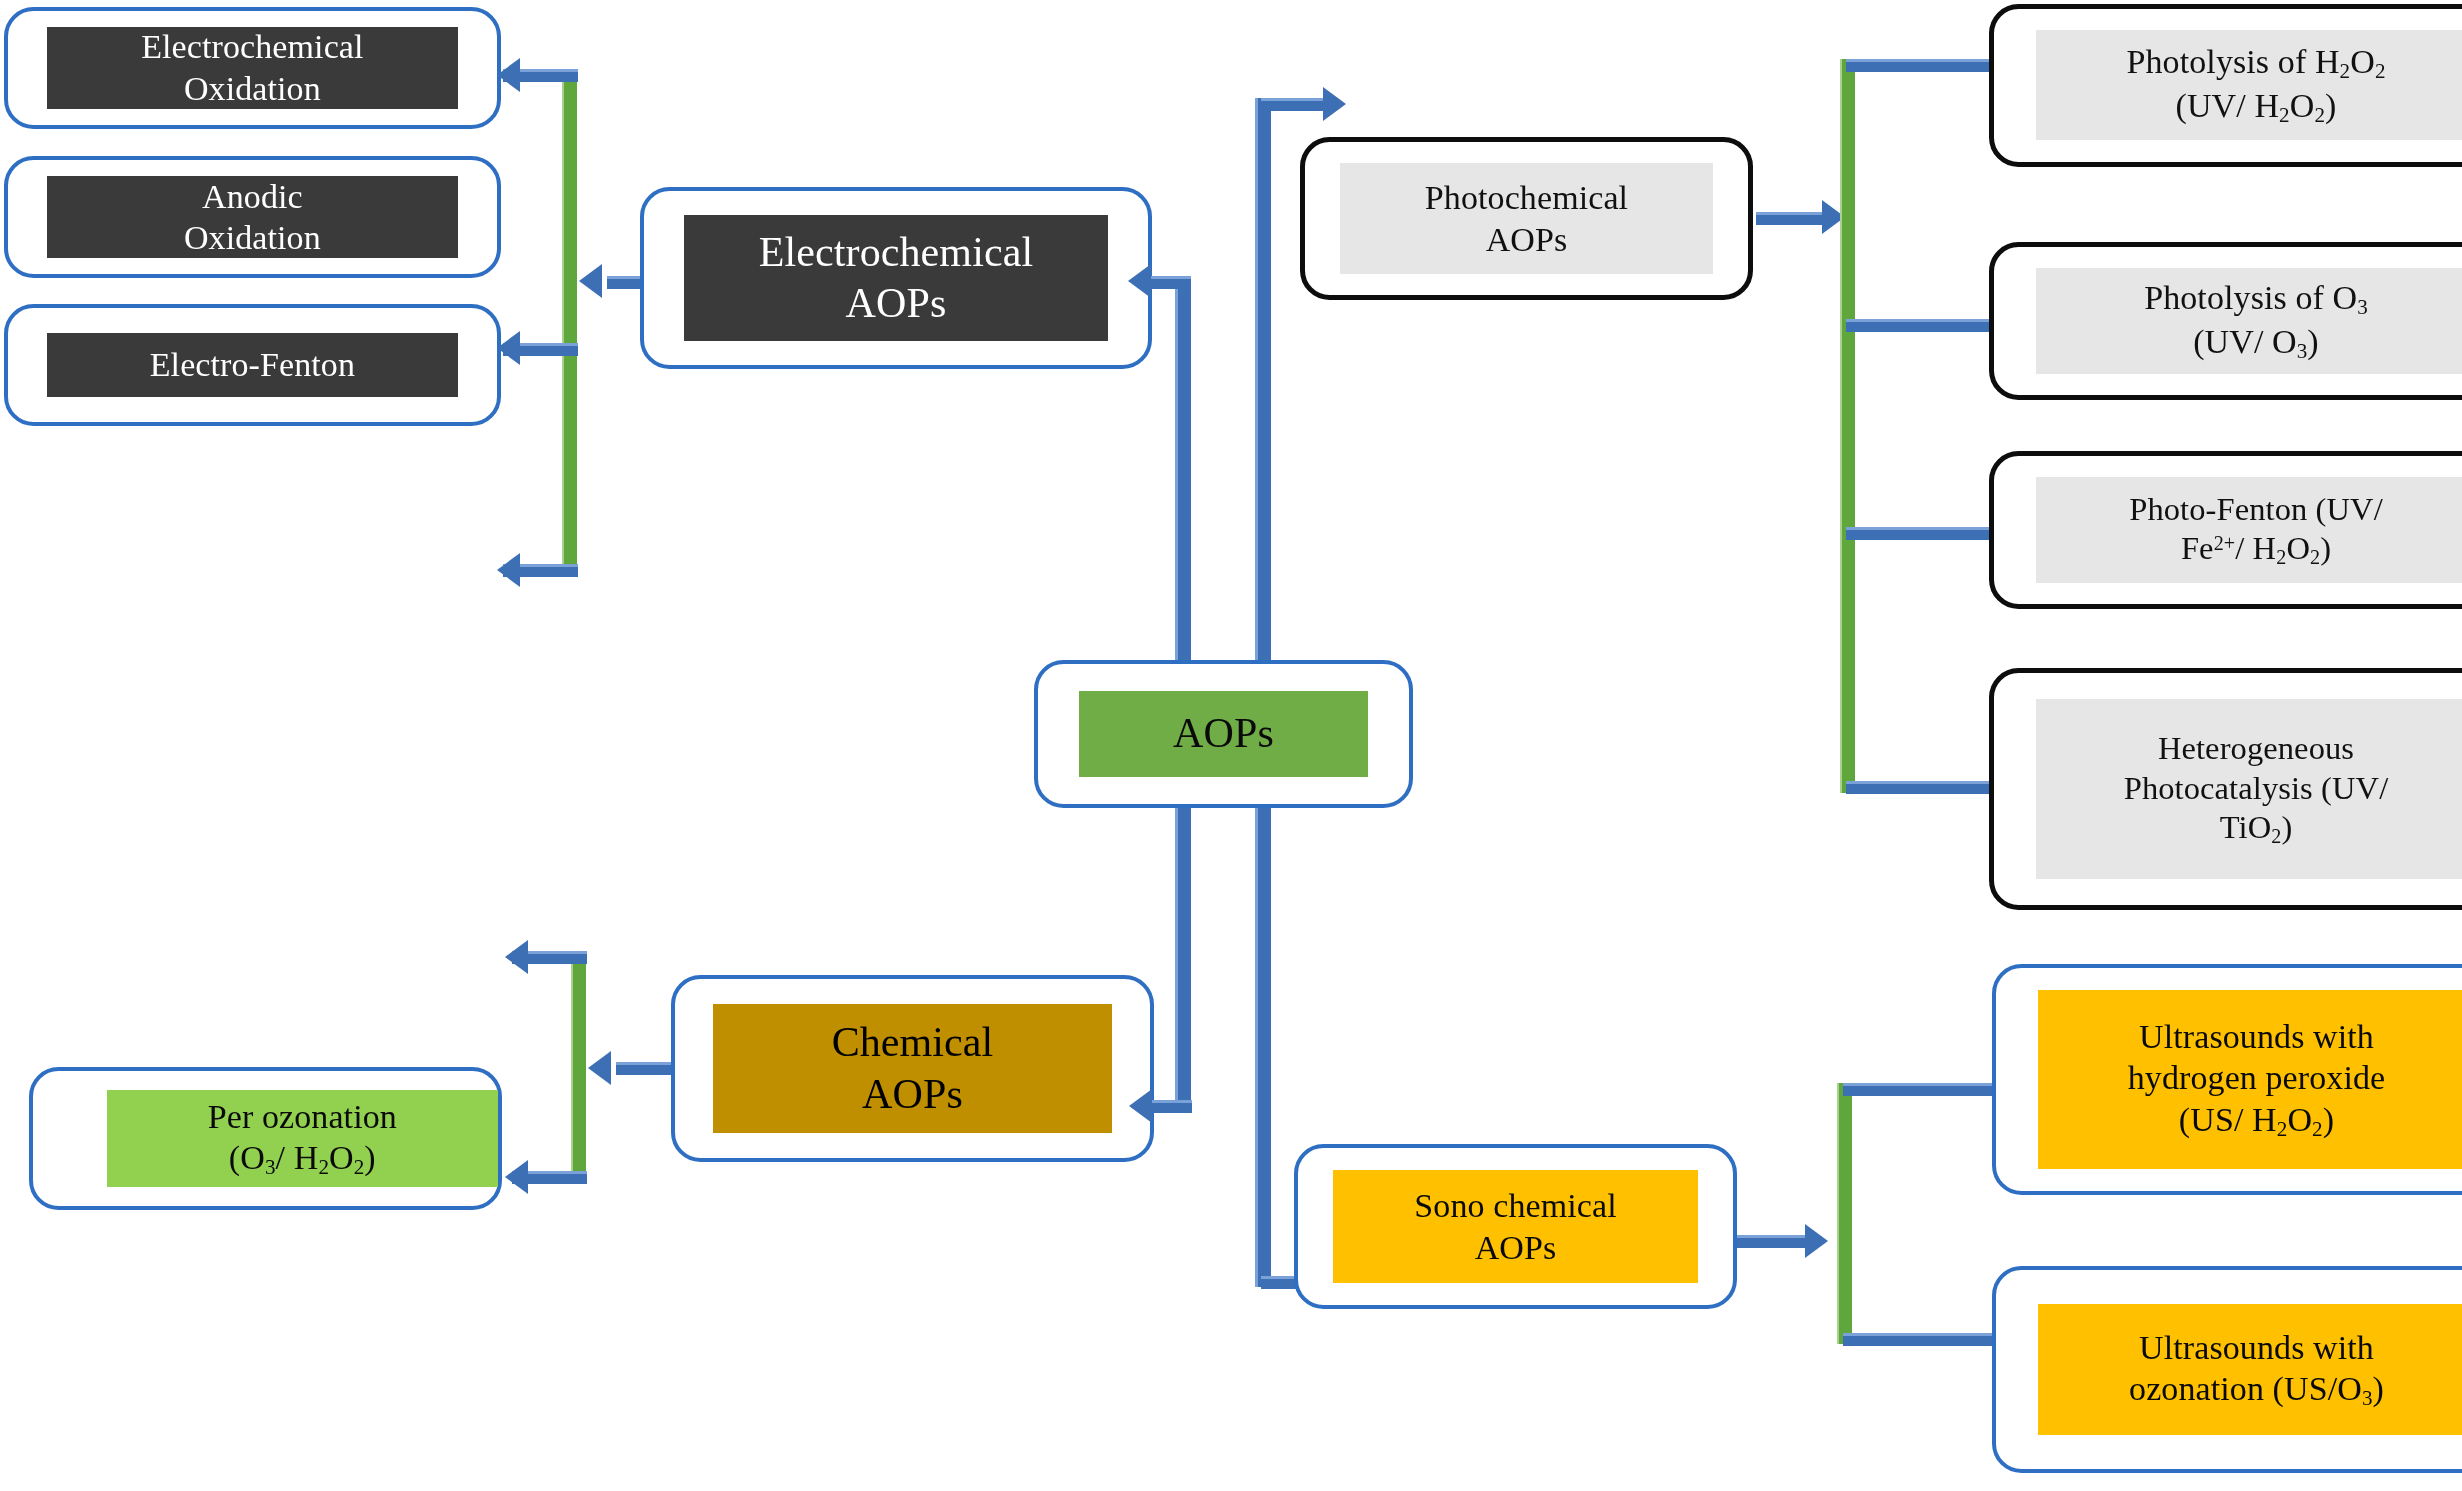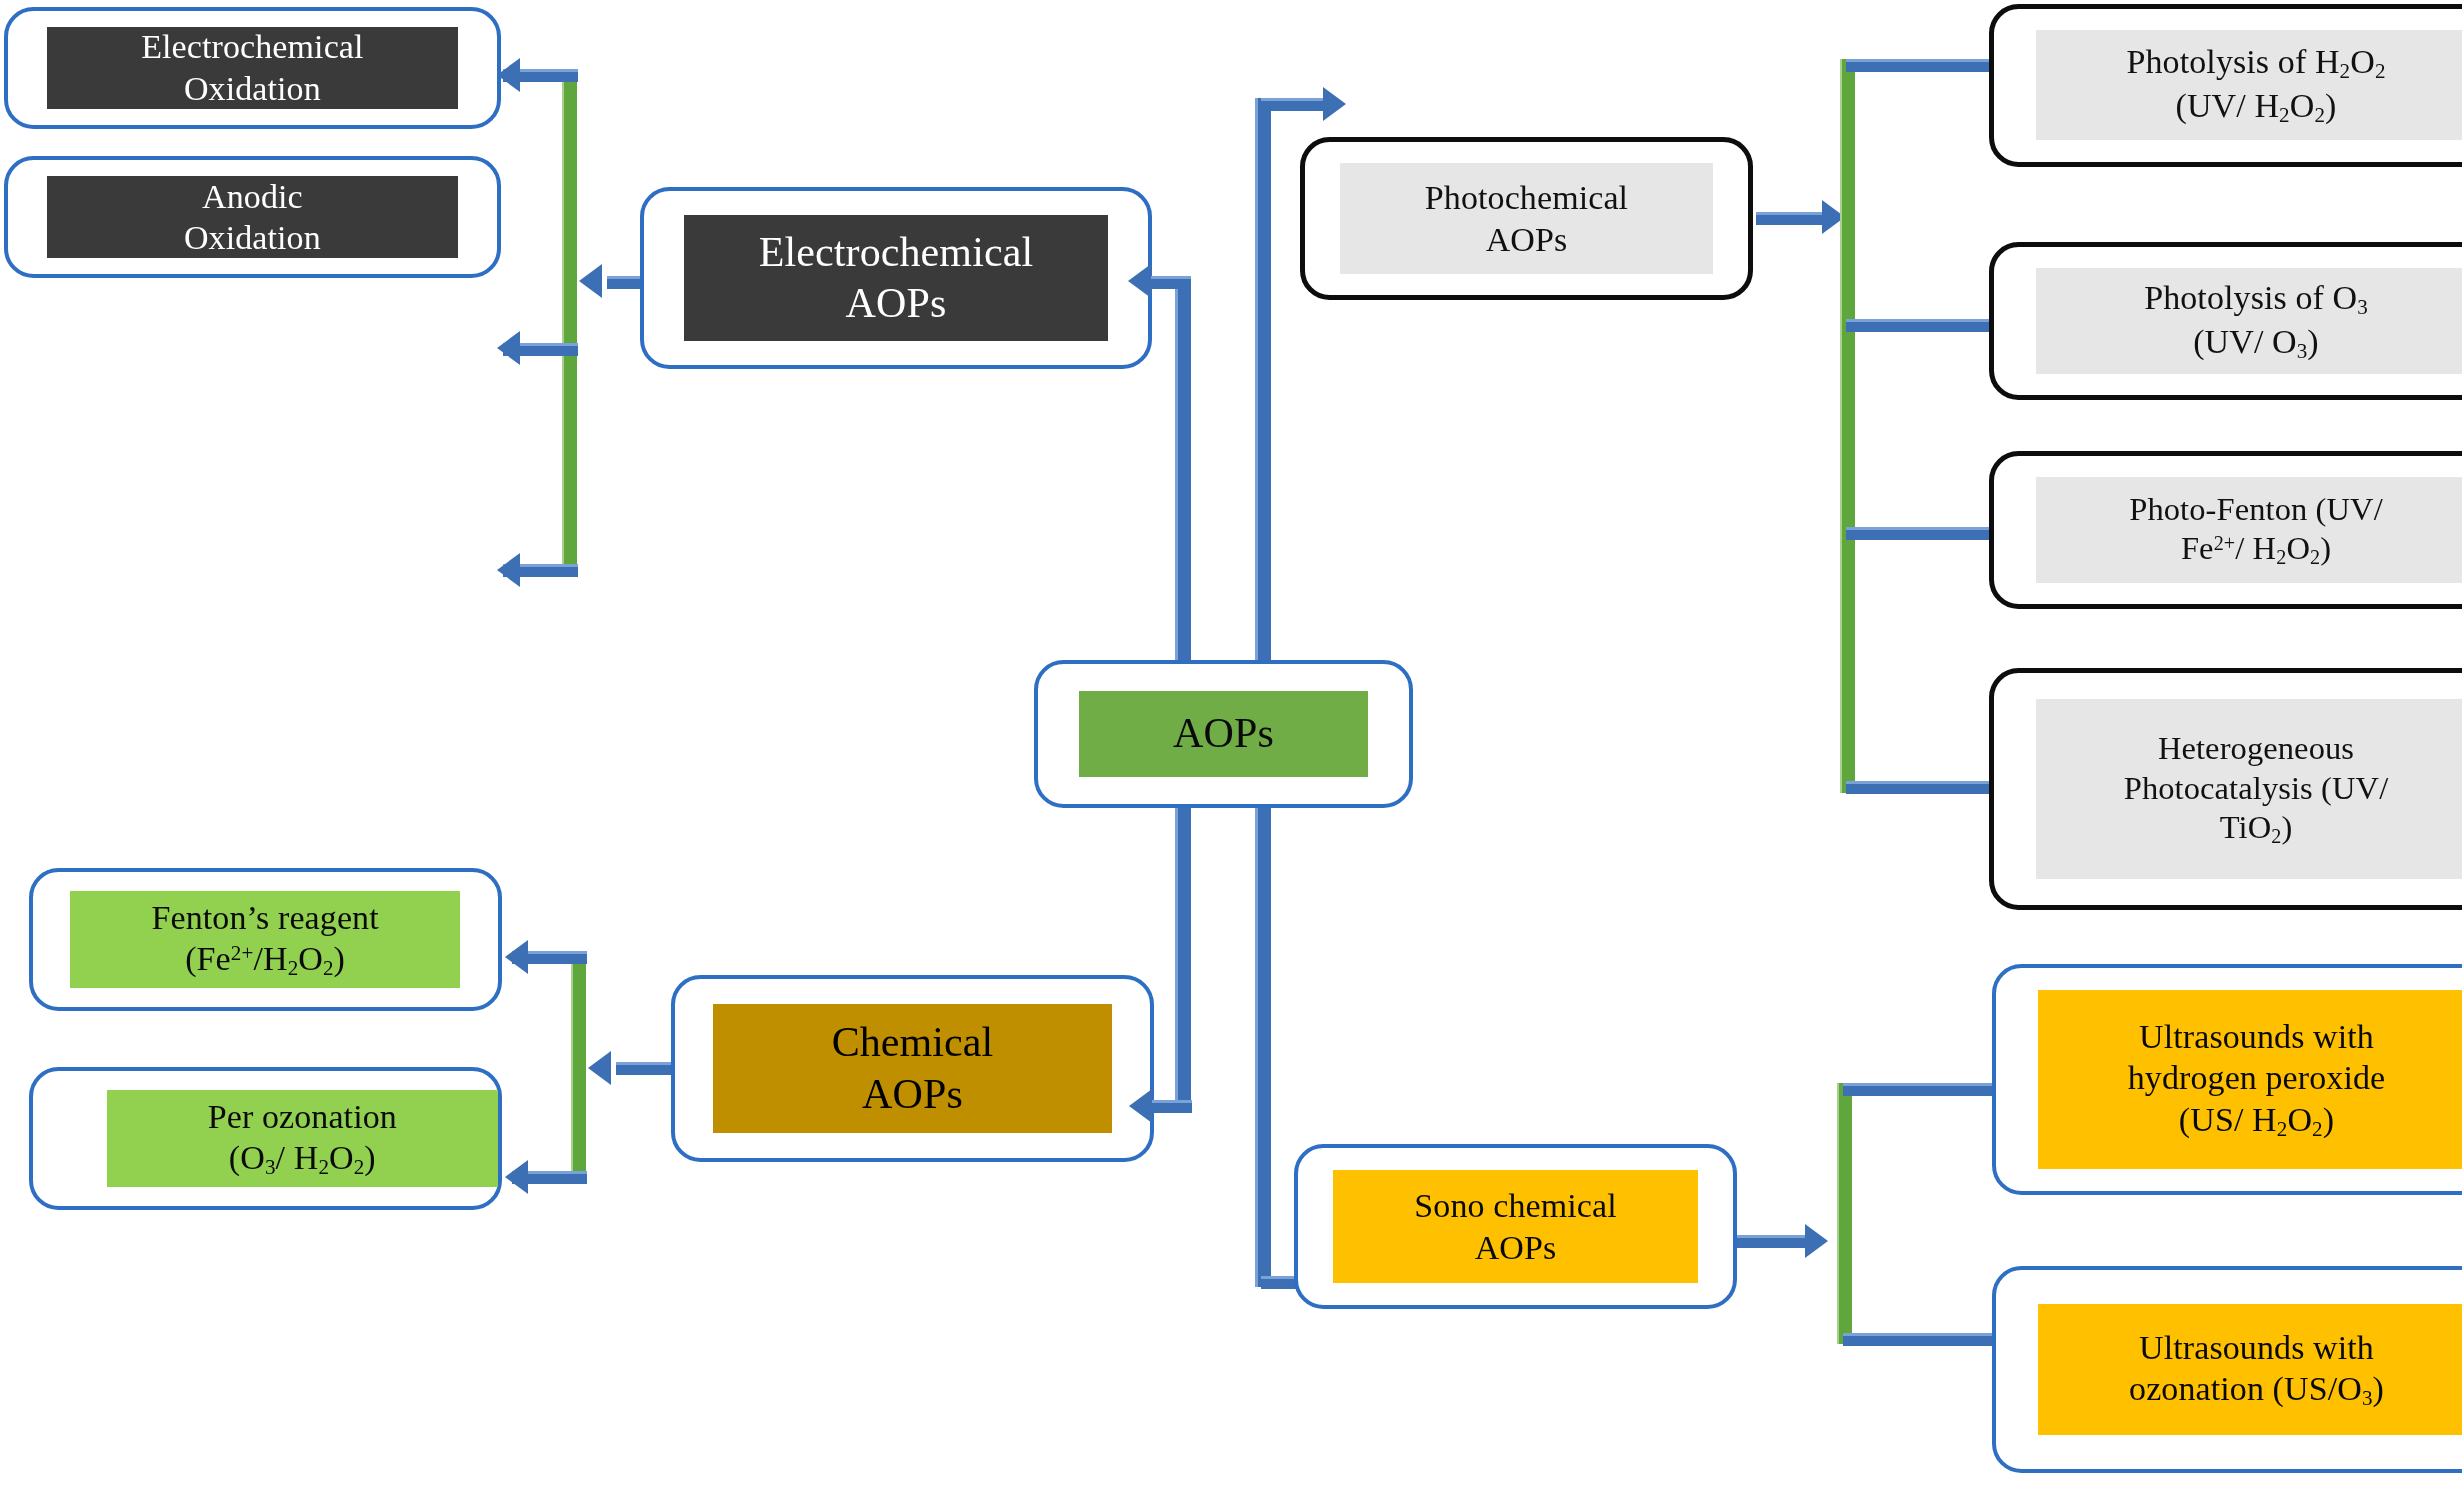--- a/index.html
+++ b/index.html
@@ -93,27 +93,26 @@
     </div>
   </div>
 
   <div class="card blue" style="left:3.9px; top:156px; width:497px; height:122px;">
     <div class="plate dark t70">
       <span>Anodic</span>
       <span>Oxidation</span>
     </div>
   </div>
 
-
-  <div class="card blue" style="left:28.6px; top:868px; width:473px; height:143px;">
-    <div class="plate lgreen t70">
-      <span>Fenton’s reagent</span>
-      <span>(Fe<sup>2+</sup>/H<sub>2</sub>O<sub>2</sub>)</span>
-    </div>
-  </div>
+  <div class="card blue" style="left:3.9px; top:304px; width:497px; height:122px;">
+    <div class="plate dark t70" style="height:56%;">
+      <span>Electro-Fenton</span>
+    </div>
+  </div>
+
 
   <div class="card blue" style="left:28.6px; top:1067px; width:473px; height:143px;justify-content:flex-end;">
     <div class="plate lgreen t70">
       <span>Per ozonation</span>
       <span>(O<sub>3</sub>/ H<sub>2</sub>O<sub>2</sub>)</span>
     </div>
   </div>
 
   <div class="gbar" style="left:562px; top:69px; width:14.8px; height:507px;"></div>
 

